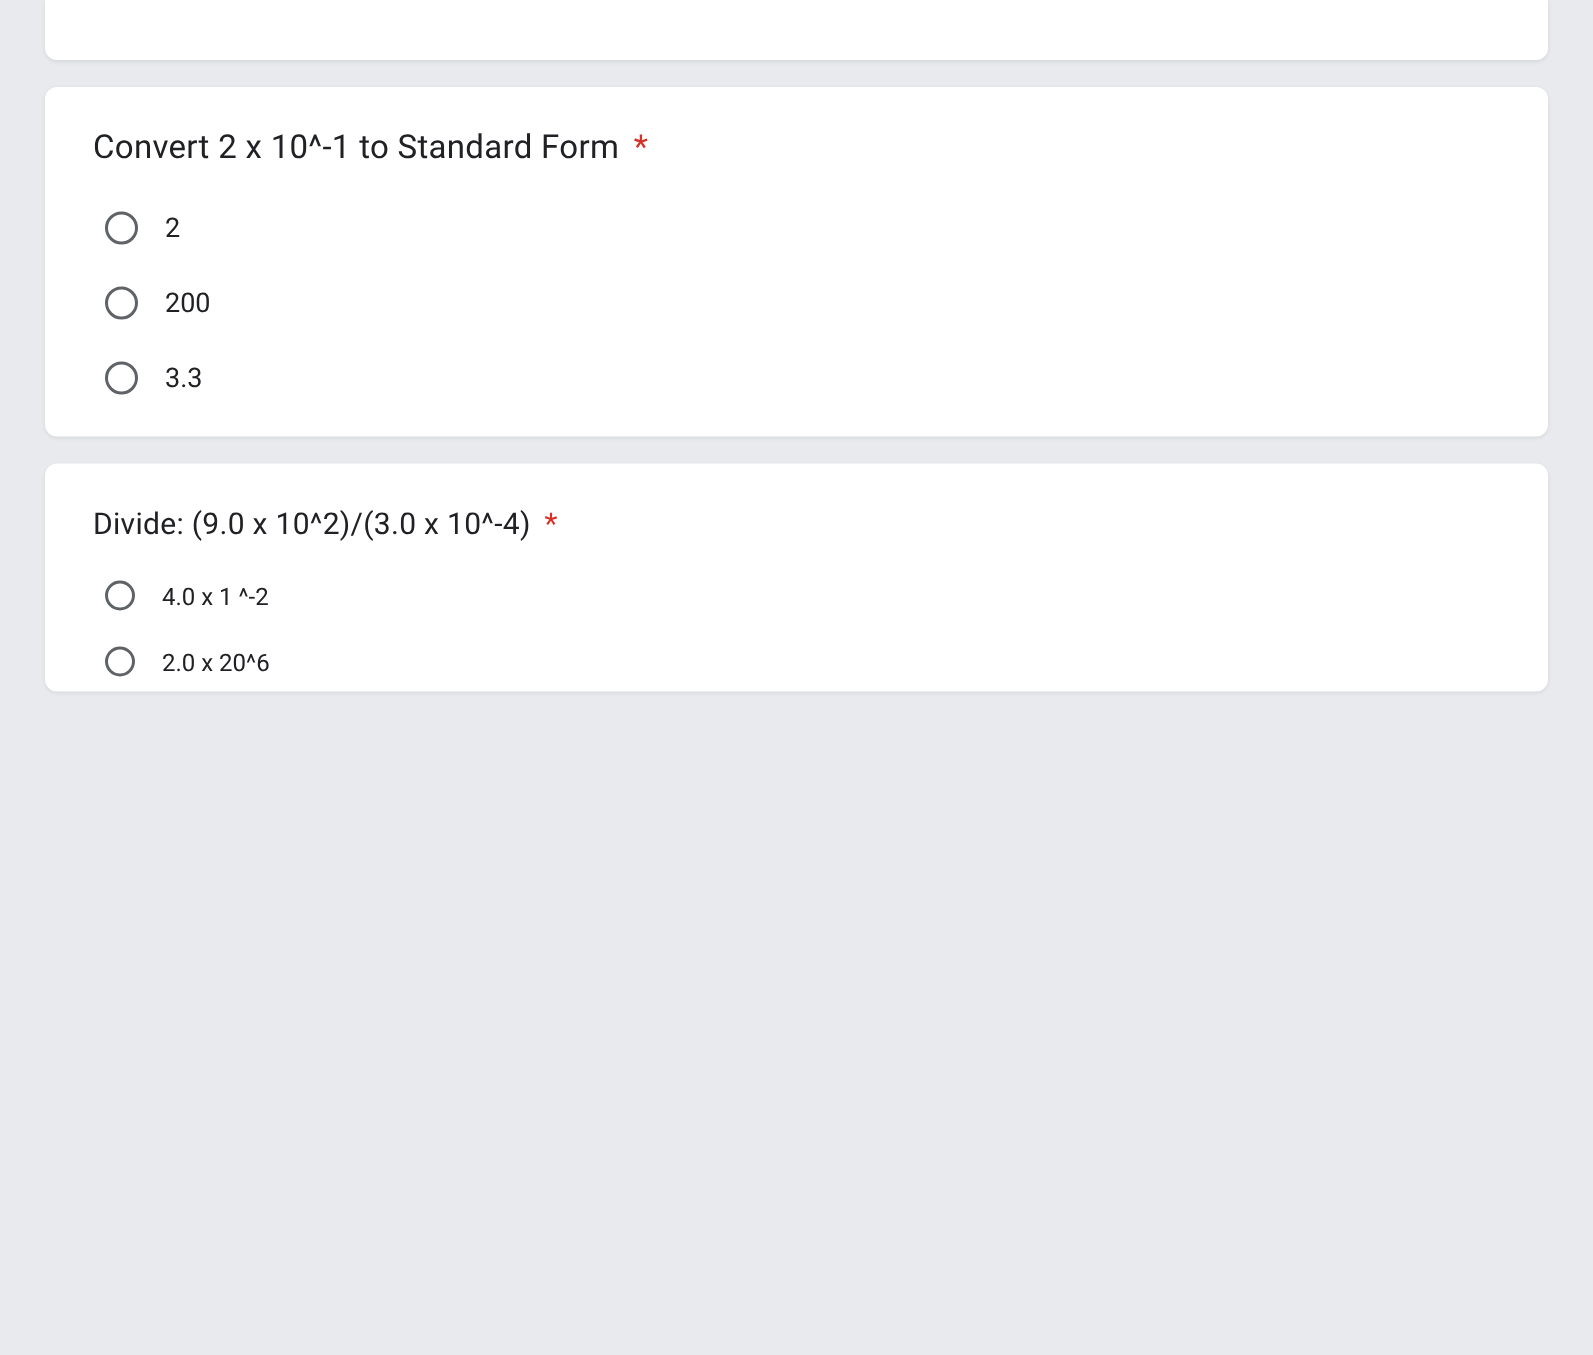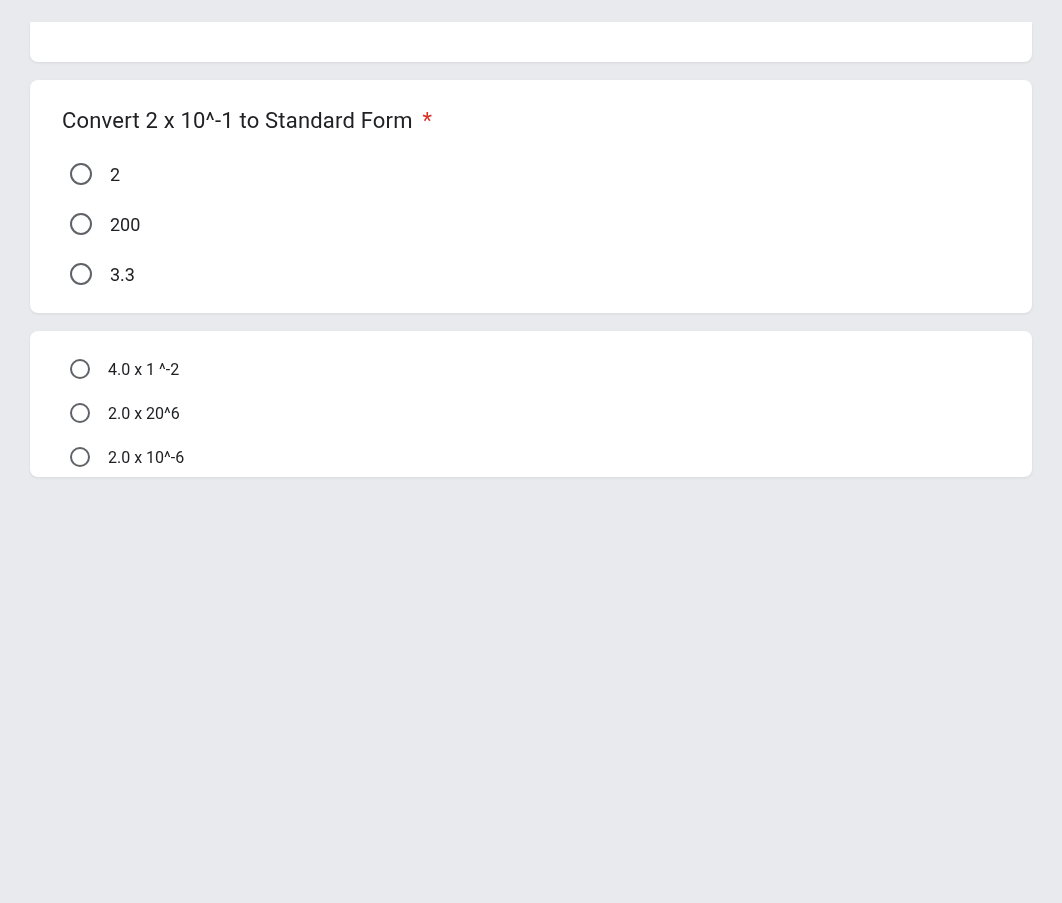--- a/index.html
+++ b/index.html
@@ -11,21 +11,20 @@
       font-family: 'Roboto', Arial, sans-serif;
       background: #e8eaed;
       width: 1062px;
       height: 903px;
       overflow: hidden;
       padding: 0;
     }
     .form-container {
       width: 100%;
       padding: 0 30px;
-      margin-top: 22px;
     }
     .question-card {
       background: #fff;
       border-radius: 8px;
       padding: 28px 32px 28px 32px;
       margin-bottom: 18px;
       box-shadow: 0 1px 3px rgba(0,0,0,0.08);
     }
     .card-top-partial {
       height: 40px;
@@ -110,29 +109,29 @@
         <span class="option-label">200</span>
       </div>
       <div class="option-row">
         <div class="radio-circle"></div>
         <span class="option-label">3.3</span>
       </div>
     </div>
   </div>
 
   <div class="question-card second-card">
+    <div class="question-title">
+      <span>Divide: (9.0 x 10^2)/(3.0 x 10^-4)</span>
+      <span class="required-asterisk">*</span>
+    </div>
     <div class="option-list">
       <div class="option-row">
         <div class="radio-circle"></div>
         <span class="option-label">4.0 x 1 ^-2</span>
       </div>
       <div class="option-row">
         <div class="radio-circle"></div>
         <span class="option-label">2.0 x 20^6</span>
       </div>
-      <div class="option-row">
-        <div class="radio-circle"></div>
-        <span class="option-label">2.0 x 10^-6</span>
-      </div>
     </div>
   </div>
 
 </div>
 
 </body></html>

